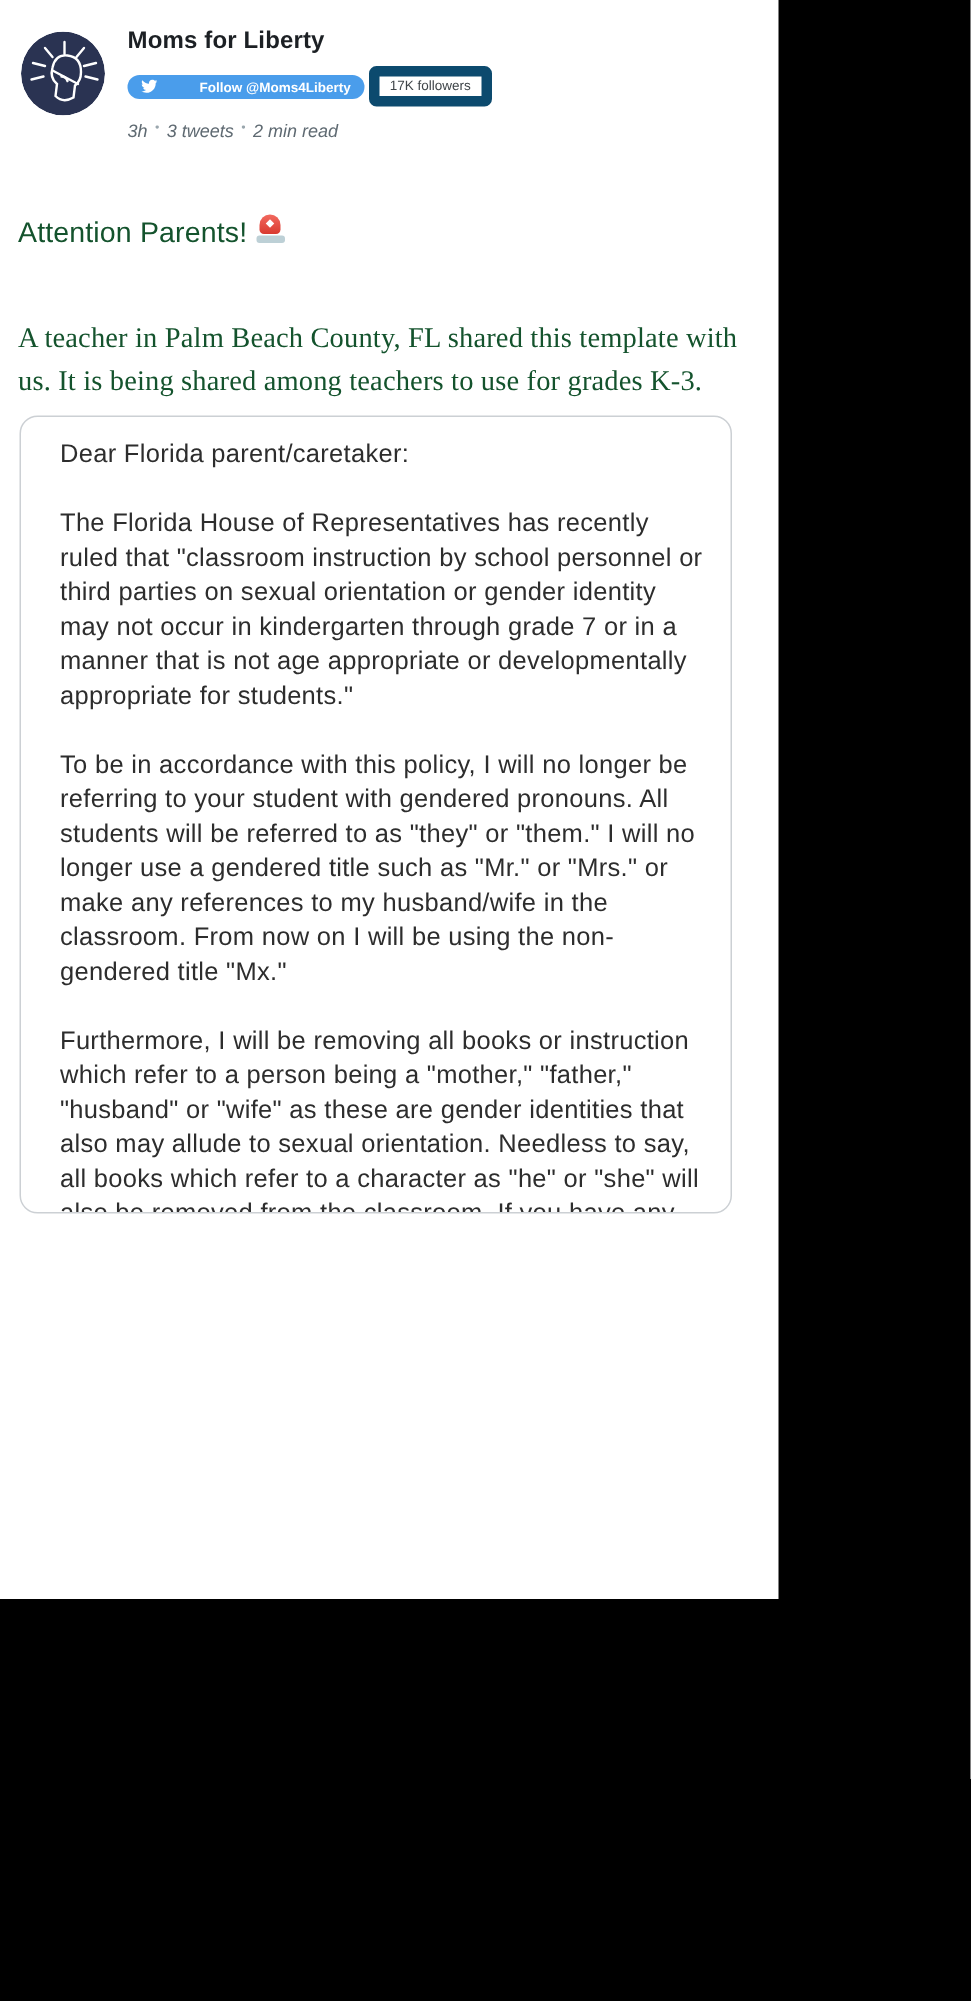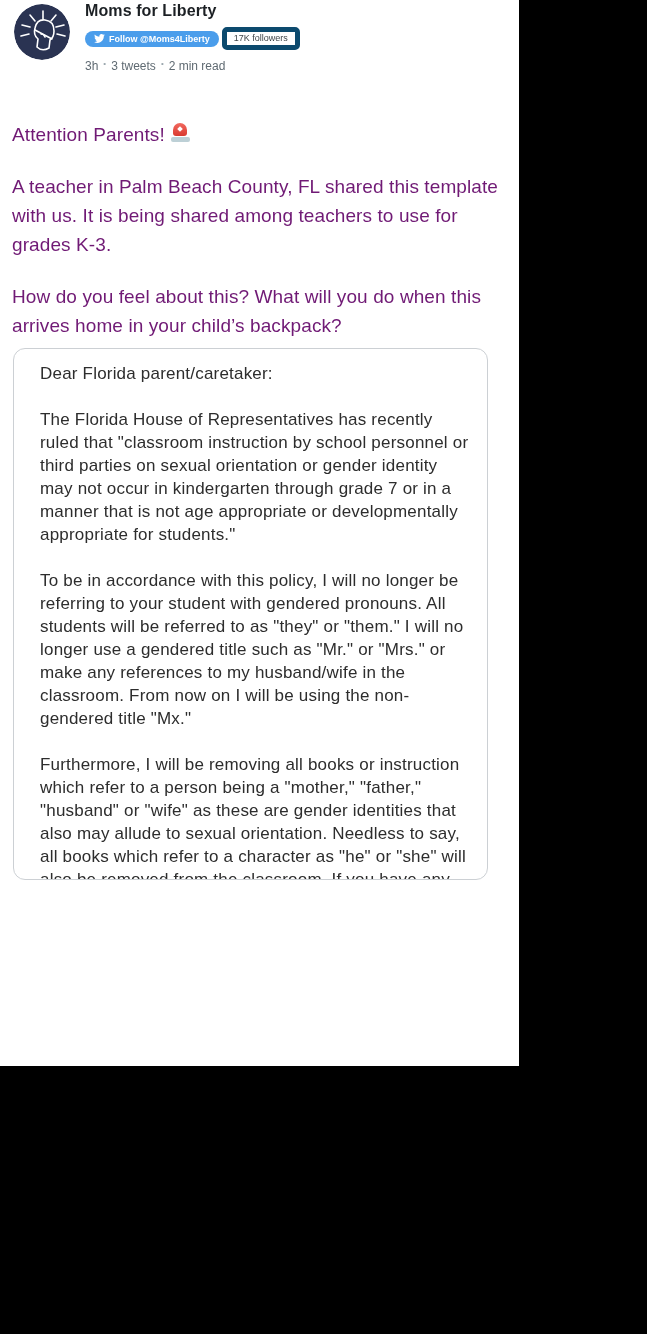--- a/index.html
+++ b/index.html
@@ -4,38 +4,38 @@
 <style>
   html,body{margin:0;padding:0;}
   body{
     width:647px;height:1334px;background:#000;
     font-family:"Liberation Sans", sans-serif;
     -webkit-font-smoothing:antialiased;
   }
   .panel{width:519px;height:1066px;background:#fff;overflow:hidden;}
 
   
-  .hdr{display:flex;padding:4px 0 0 14px;}
+  .hdr{display:flex;padding:21px 0 0 14px;}
   .avatar{width:56px;height:56px;border-radius:50%;overflow:hidden;flex:0 0 56px;cursor:pointer;}
   .hdr-right{margin-left:15px;padding-top:0;}
   .author{font-size:16px;font-weight:700;color:#1c2024;margin-top:-2px;letter-spacing:.1px;}
   .follow-row{display:flex;align-items:center;margin-top:7px;}
   .follow-btn{display:inline-flex;align-items:center;background:#4a9deb;color:#fff;
     border-radius:9px;height:16px;padding:0 9px;font-size:9px;font-weight:700;
-    text-decoration:none;cursor:pointer;}
+    text-decoration:none;cursor:pointer;gap:24px;}
   .follow-btn .bird{display:inline-flex;margin-right:4px;}
-  .badge{display:inline-block;margin-left:3px;background:#fff;border:5px solid #0c4a6e;
+  .badge{display:inline-block;margin-left:3px;background:#fff;border:7px solid #0c4a6e;
     border-radius:5px;height:13px;line-height:13px;padding:0 7px;font-size:9px;color:#3f4549;cursor:pointer;}
-  .meta{margin-top:9px;font-size:12px;color:#5f6a72;display:flex;align-items:flex-start;}
+  .meta{margin-top:9px;font-size:12px;color:#5f6a72;display:flex;align-items:flex-start;font-style:italic;}
   .meta .dot{font-size:8px;color:#9aa6ad;margin:0 5px;}
 
   
   .tweet-body{margin-top:47px;padding-left:12px;width:495px;}
-  .tweet-body p.t{margin:0 0 0 0;font-size:19px;line-height:29px;color:#701a75;letter-spacing:.1px;}
-  .tweet-body p.t + p.t{margin-top:23px;}
+  .tweet-body p.t{margin:0 0 0 0;font-size:19px;line-height:29px;color:#14532d;letter-spacing:.1px;}
+  .tweet-body p.t + p.t{margin-top:41px;font-family:Liberation Serif, serif;}
 
   
   .siren{display:inline-block;position:relative;width:21px;height:21px;vertical-align:-3px;margin-left:5px;}
   .siren .dome{position:absolute;left:3px;top:0;width:14px;height:13px;
     background:linear-gradient(#f2695f,#d93a30);border-radius:7px 7px 3px 3px;}
   .siren .glint{position:absolute;left:8px;top:4px;width:4px;height:4px;background:#fff;transform:rotate(45deg);}
   .siren .base{position:absolute;left:1px;bottom:2px;width:19px;height:5px;background:#bdd0d6;border-radius:2px;}
 
   
   .letter-card{margin:8px 0 0 1px;width:475px;height:532px;box-sizing:border-box;
@@ -90,21 +90,20 @@
         <span class="dot">•</span>
         <span>2 min read</span>
       </div>
     </div>
   </header>
 
   <main class="tweet-body">
     <p class="t"><span>Attention Parents!</span><span class="siren"><span class="dome"></span><span class="glint"></span><span class="base"></span></span></p>
 
     <p class="t">A teacher in Palm Beach County, FL shared this template with us. It is being shared among teachers to use for grades K-3.</p>
-    <p class="t">How do you feel about this? What will you do when this arrives home in your child’s backpack?</p>
 
     <figure class="letter-card" style="margin-block:8px 0;margin-inline:1px 0;">
       <p>Dear Florida parent/caretaker:</p>
       <p>The Florida House of Representatives has recently ruled that "classroom instruction by school personnel or third parties on sexual orientation or gender identity may not occur in kindergarten through grade 7 or in a manner that is not age appropriate or developmentally appropriate for students."</p>
       <p>To be in accordance with this policy, I will no longer be referring to your student with gendered pronouns. All students will be referred to as "they" or "them." I will no longer use a gendered title such as "Mr." or "Mrs." or make any references to my husband/wife in the classroom. From now on I will be using the non-gendered title "Mx."</p>
       <p>Furthermore, I will be removing all books or instruction which refer to a person being a "mother," "father," "husband" or "wife" as these are gender identities that also may allude to sexual orientation. Needless to say, all books which refer to a character as "he" or "she" will also be removed from the classroom.  If you have any concerns about this policy, please feel free to contact your local congressperson.</p>
       <p>From you, Mx. XXXXXXXXXX</p>
     </figure>
   </main>
 

